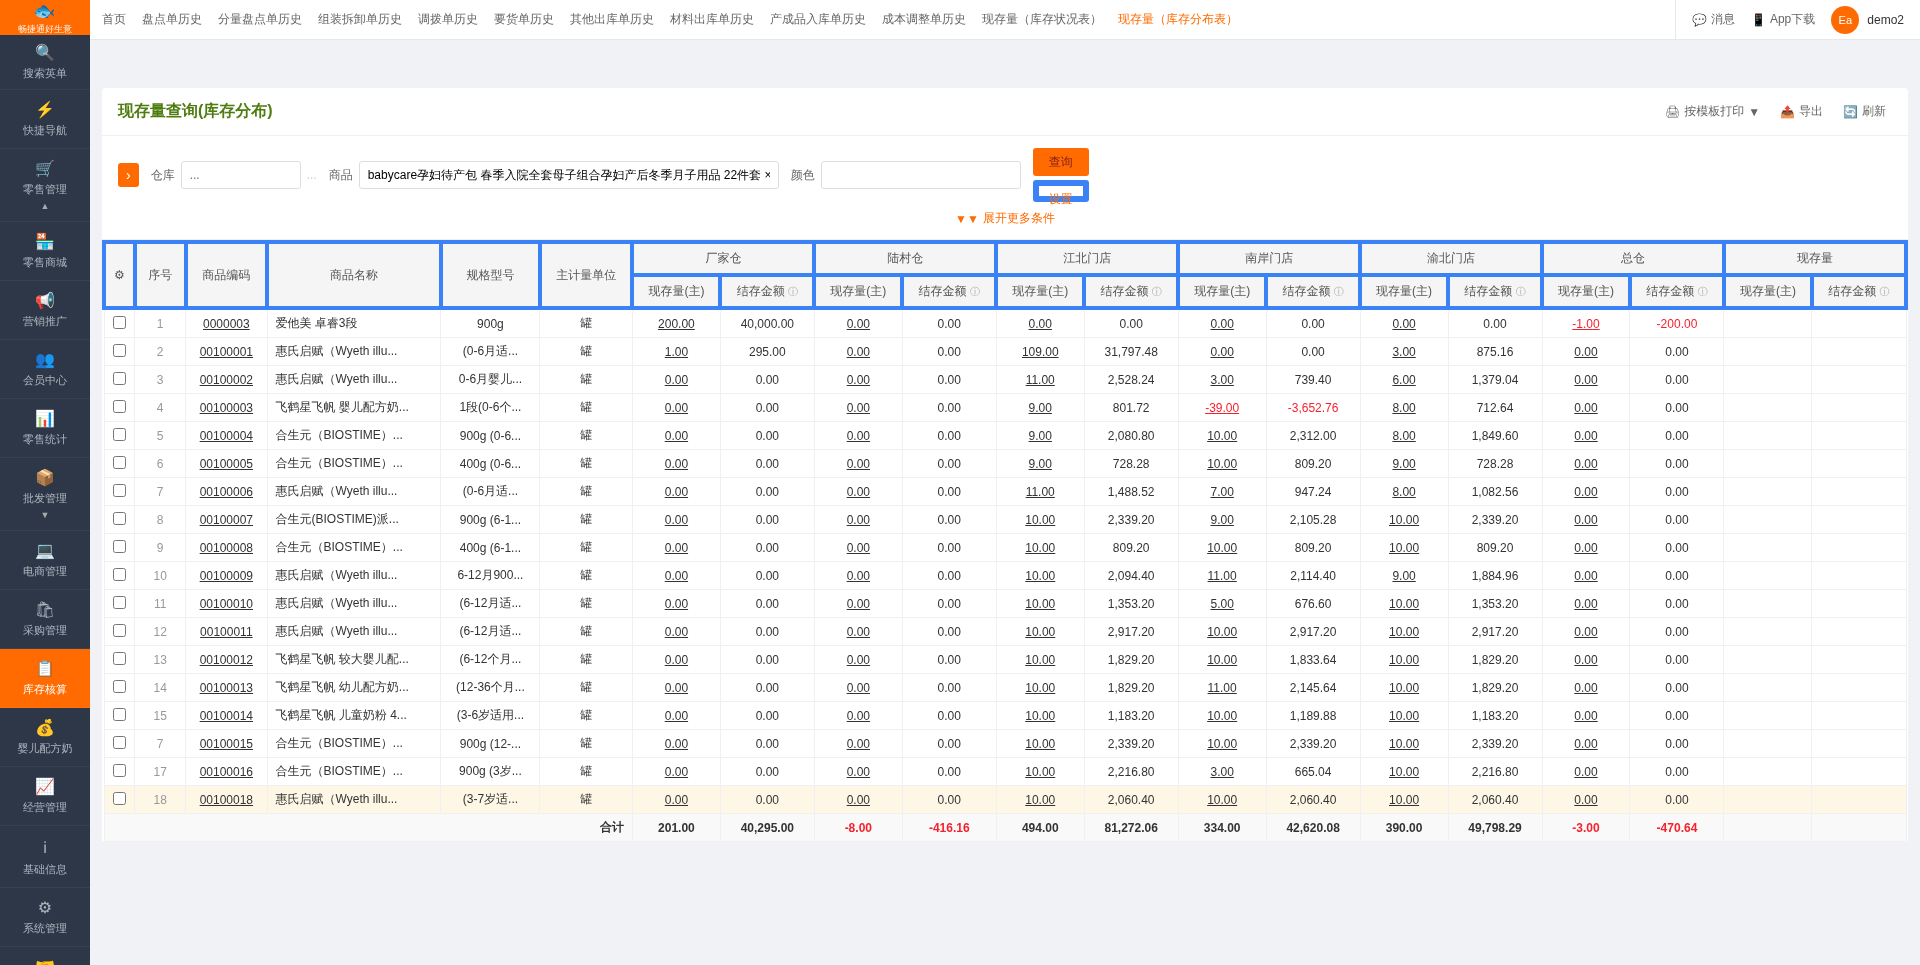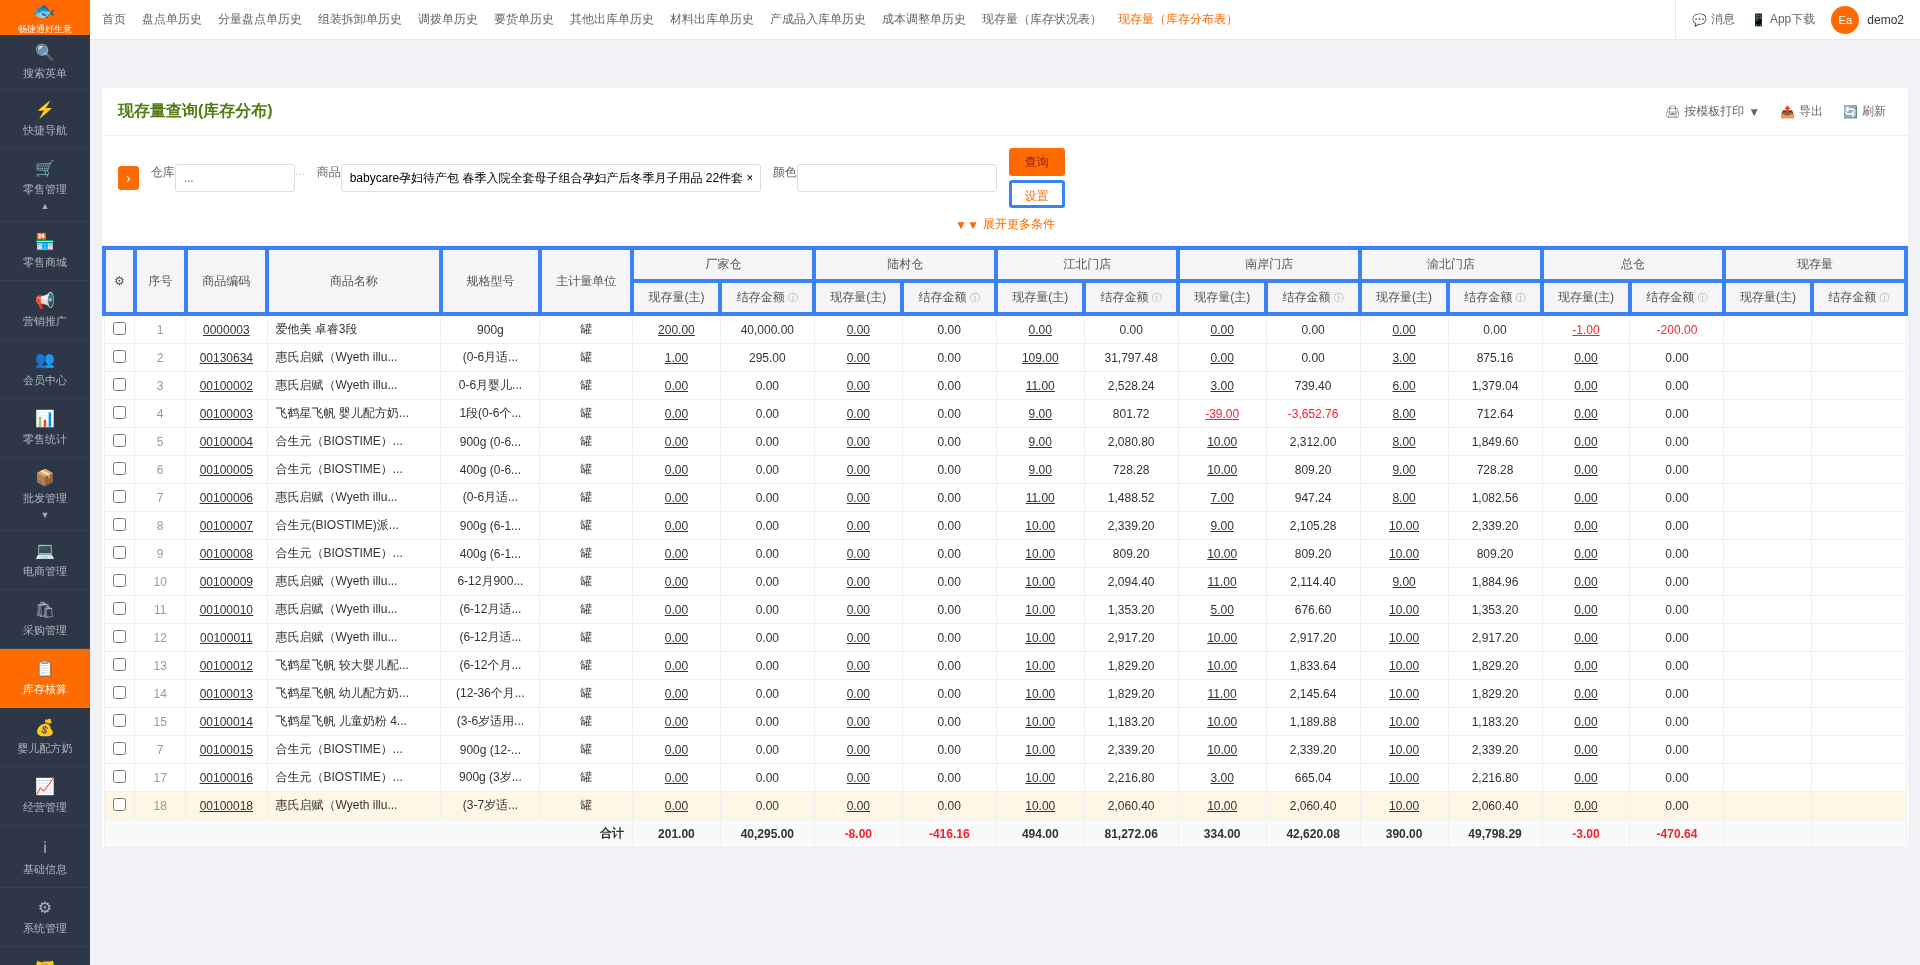--- a/index.html
+++ b/index.html
@@ -57,21 +57,21 @@
       padding: 12px 16px;
       border-bottom: 1px solid #f0f0f0;
     }
     .filter-row {
       display: flex;
       align-items: center;
       gap: 12px;
       flex-wrap: wrap;
     }
     .filter-expand { display: flex; align-items: center; gap: 4px; cursor: pointer; color: #ff6b00; font-size: 12px; margin-top: 8px; justify-content: center; }
-    .filter-item { display: flex; align-items: flex-start; }
+    .filter-item { display: flex; align-items: center; gap: 6px; }
     .filter-label { color: #666; white-space: nowrap; }
     .filter-input {
       border: 1px solid #ddd;
       border-radius: 3px;
       padding: 4px 8px;
       font-size: 12px;
       outline: none;
       height: 28px;
     }
     .btn-search {
@@ -81,25 +81,25 @@
       border: none;
       border-radius: 3px;
       font-size: 12px;
       cursor: pointer;
       height: 28px;
     }
     .btn-setting {
       padding: 5px 10px;
       background: #fff;
       color: #ff6b00;
-      border: 3px solid #3b82f6;
+      border: 6px solid #3b82f6;
       border-radius: 3px;
       font-size: 12px;
       cursor: pointer;
-      height: 28px;
+      height: 20px;
       display: block;
     }
     .warehouse-toggle { background: #ff6b00; color: white; border: none; border-radius: 3px; padding: 4px 8px; cursor: pointer; font-size: 14px; }
     .product-field { width: 380px; }
     .color-field { width: 150px; }
     .search-btns { display: flex; flex-direction: column; gap: 4px; }
 
     
     .table-wrapper {
       background: #fff;
@@ -410,21 +410,21 @@
     <td class="text-underline">0.00</td>
     <td>0.00</td>
     <td class="text-underline text-red">-1.00</td>
     <td class="text-red">-200.00</td>
     <td></td>
     <td></td>
   </tr>
             <tr>
     <td><input type="checkbox" style=""></td>
     <td class="row-number">2</td>
-    <td class="text-underline">00130634</td>
+    <td class="text-underline">00100001</td>
     <td class="text-left">惠氏启赋（Wyeth illu...</td>
     <td>(0-6月适...</td>
     <td>罐</td>
     <td class="text-underline">1.00</td>
     <td>295.00</td>
     <td class="text-underline">0.00</td>
     <td>0.00</td>
     <td class="text-underline">109.00</td>
     <td>31,797.48</td>
     <td class="text-underline ">0.00</td>

